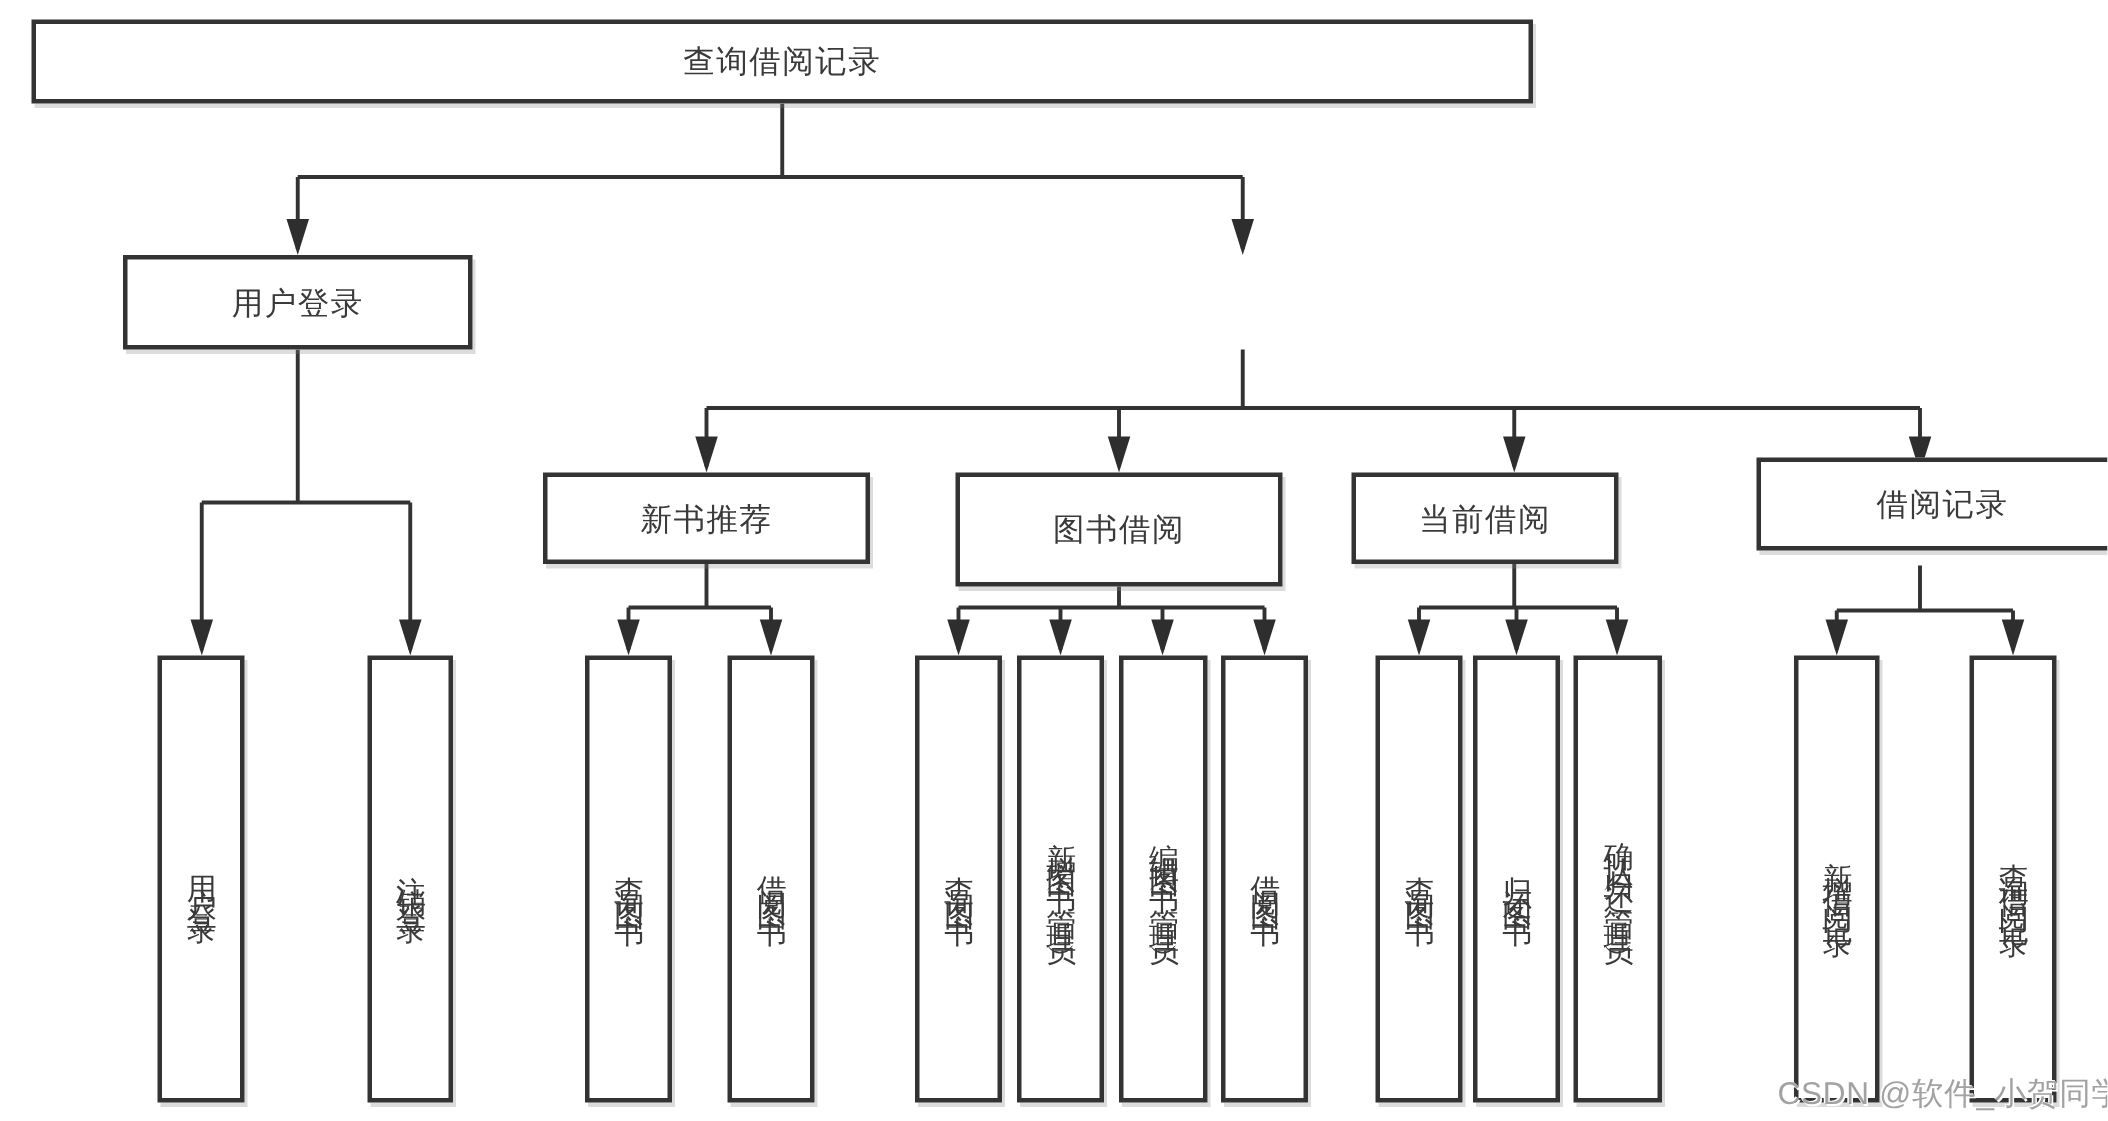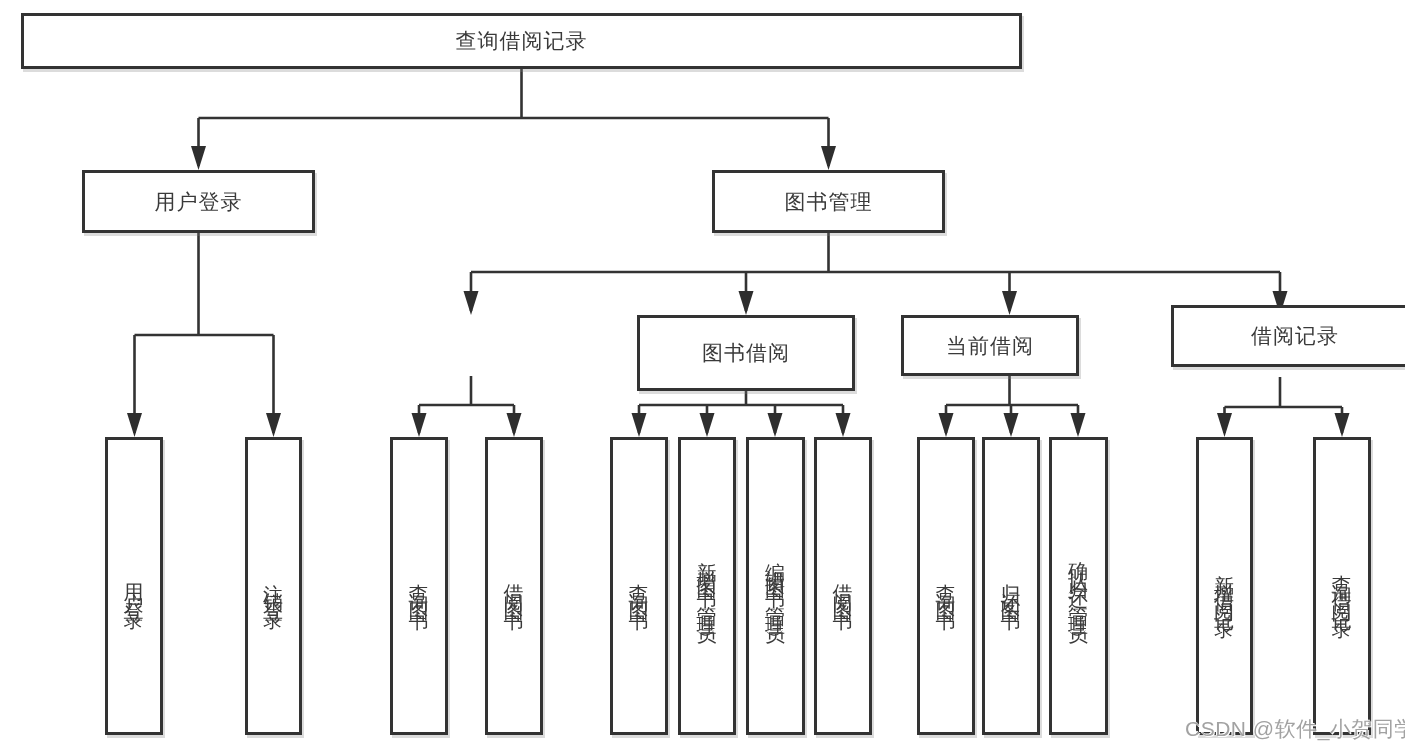--- a/index.html
+++ b/index.html
@@ -90,24 +90,24 @@
     </g>
   </svg>
 
   <div class="box h" style="left:21px;top:13px;width:1001px;height:56px">
     <span>查询借阅记录</span>
   </div>
 
   <div class="box h" style="left:82px;top:170px;width:233px;height:63px">
     <span>用户登录</span>
   </div>
-  <div class="box h" style="left:712px;top:170px;width:233px;height:63px">
-    <span>图书管理</span>
+
+  <div class="box h" style="left:362px;top:315px;width:218px;height:61px">
+    <span>新书推荐</span>
   </div>
-
   <div class="box h" style="left:637px;top:315px;width:218px;height:76px">
     <span>图书借阅</span>
   </div>
   <div class="box h" style="left:901px;top:315px;width:178px;height:61px">
     <span>当前借阅</span>
   </div>
   <div class="box h" style="left:1171px;top:305px;width:248px;height:62px">
     <span>借阅记录</span>
   </div>
 

